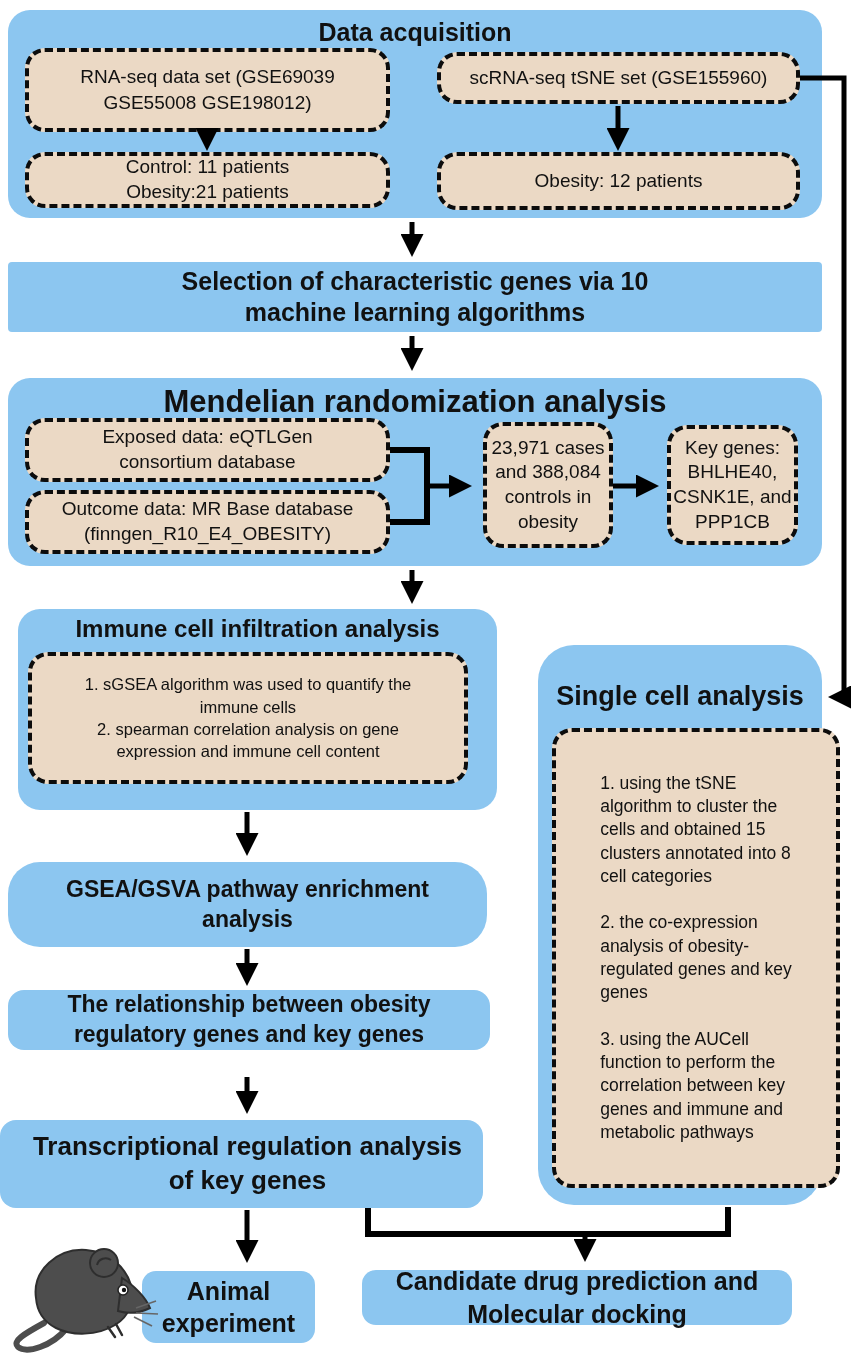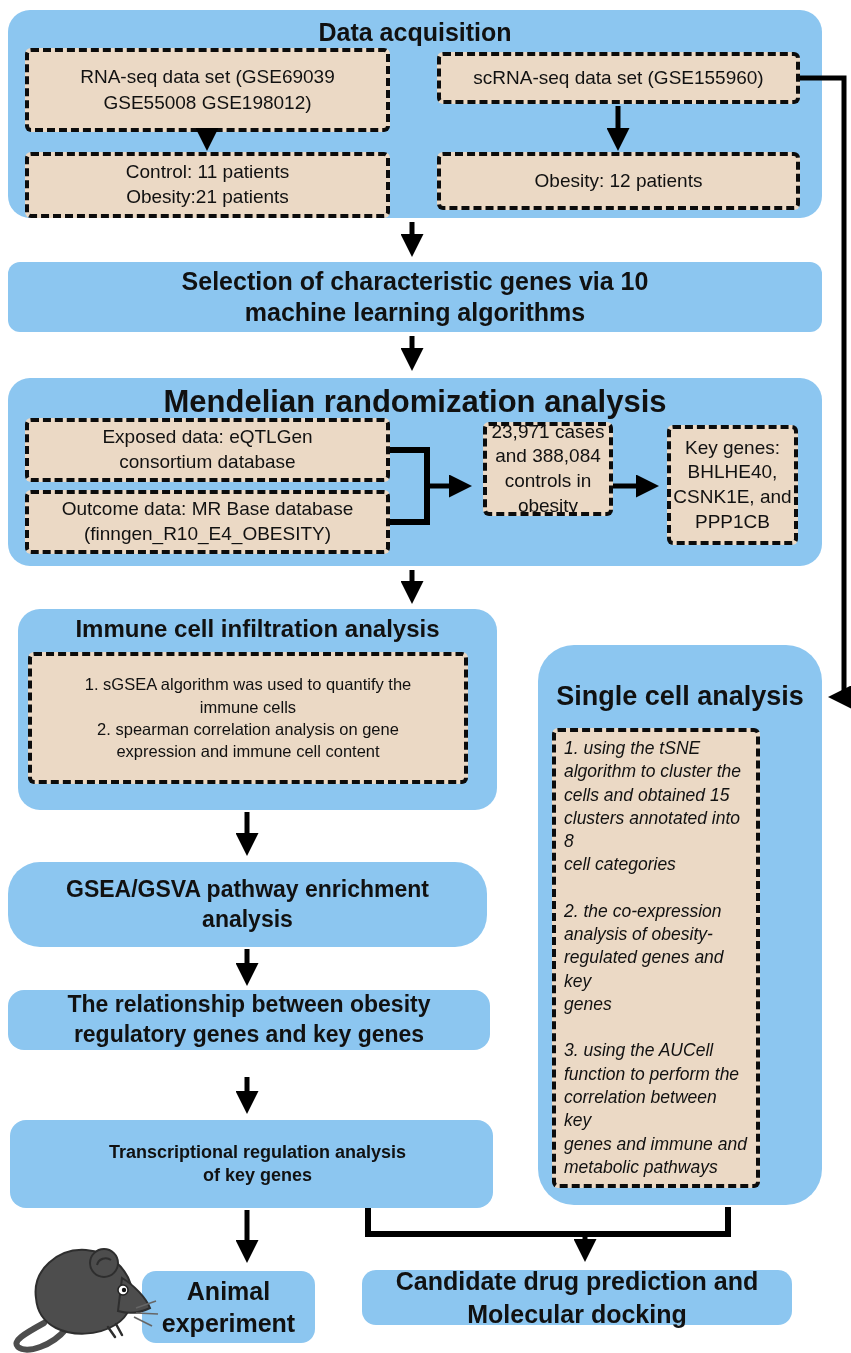--- a/index.html
+++ b/index.html
@@ -14,50 +14,50 @@
     font-family:"Liberation Sans",sans-serif;color:#111;
     overflow:hidden;
   }
   .abs{position:absolute;box-sizing:border-box;}
   .blue{background:var(--blue);}
   .flex{display:flex;align-items:center;justify-content:center;text-align:center;}
   .bold{font-weight:700;}
   .dashed{
     background:var(--tan);
     border:4px dashed #0c0c0c;
-    border-radius:6px;
+    border-radius:20px;
   }
   .pre{white-space:pre-line;}
   .title{position:absolute;left:0;width:100%;text-align:center;font-weight:700;}
   svg.overlay{position:absolute;left:0;top:0;pointer-events:none;}
 </style>
 </head>
 <body>
 
 <div class="abs blue" style="left:8px;top:10px;width:814px;height:208px;border-radius:22px;">
   <div class="title" style="top:8px;font-size:25px;">Data acquisition</div>
 </div>
 <div class="abs dashed flex pre" style="left:25px;top:48px;width:365px;height:84px;font-size:19px;line-height:1.35;">RNA-seq data set (GSE69039
 GSE55008 GSE198012)</div>
-<div class="abs dashed flex pre" style="left:437px;top:52px;width:363px;height:52px;font-size:19px;">scRNA-seq data set (GSE155960)</div>
-<div class="abs dashed flex pre" style="left:25px;top:152px;width:365px;height:66px;font-size:19px;line-height:1.3;">Control: 11 patients
+<div class="abs dashed flex pre" style="left:437px;top:52px;width:363px;height:52px;font-size:19px;">scRNA-seq tSNE set (GSE155960)</div>
+<div class="abs dashed flex pre" style="left:25px;top:152px;width:365px;height:56px;font-size:19px;line-height:1.3;">Control: 11 patients
 Obesity:21 patients</div>
 <div class="abs dashed flex pre" style="left:437px;top:152px;width:363px;height:58px;font-size:19px;">Obesity: 12 patients</div>
 
-<div class="abs blue flex bold pre" style="left:8px;top:262px;width:814px;height:70px;border-radius:12px;font-size:25px;line-height:1.25;">Selection of characteristic genes via 10
+<div class="abs blue flex bold pre" style="left:8px;top:262px;width:814px;height:70px;border-radius:4px;font-size:25px;line-height:1.25;">Selection of characteristic genes via 10
 machine learning algorithms</div>
 
 <div class="abs blue" style="left:8px;top:378px;width:814px;height:188px;border-radius:22px;">
   <div class="title" style="top:6px;font-size:31px;">Mendelian randomization analysis</div>
 </div>
 <div class="abs dashed flex pre" style="left:25px;top:418px;width:365px;height:64px;font-size:19px;line-height:1.3;">Exposed data: eQTLGen
 consortium database</div>
 <div class="abs dashed flex pre" style="left:25px;top:490px;width:365px;height:64px;font-size:19px;line-height:1.3;">Outcome data: MR Base database
 (finngen_R10_E4_OBESITY)</div>
-<div class="abs dashed flex pre" style="left:483px;top:422px;width:130px;height:94px;font-size:19px;line-height:1.3;">23,971 cases
+<div class="abs dashed flex pre" style="left:483px;top:422px;width:130px;height:126px;font-size:19px;line-height:1.3;">23,971 cases
 and 388,084
 controls in
 obesity</div>
 <div class="abs dashed flex pre" style="left:667px;top:425px;width:131px;height:120px;font-size:19px;line-height:1.3;">Key genes:
 BHLHE40,
 CSNK1E, and
 PPP1CB</div>
 
 <div class="abs blue" style="left:18px;top:609px;width:479px;height:201px;border-radius:22px;">
   <div class="title" style="top:6px;font-size:24px;">Immune cell infiltration analysis</div>
@@ -66,27 +66,27 @@
 immune cells
 2. spearman correlation analysis on gene
 expression and immune cell content</div>
 
 <div class="abs blue flex bold pre" style="left:8px;top:862px;width:479px;height:85px;border-radius:32px;font-size:23px;line-height:1.3;">GSEA/GSVA pathway enrichment
 analysis</div>
 
 <div class="abs blue flex bold pre" style="left:8px;top:990px;width:482px;height:60px;border-radius:16px;font-size:23px;line-height:1.3;">The relationship between obesity
 regulatory genes and key genes</div>
 
-<div class="abs blue flex bold pre" style="left:10px;top:1120px;width:483px;height:88px;border-radius:16px;font-size:18px;line-height:1.3;padding-left:12px;">Transcriptional regulation analysis
+<div class="abs blue flex bold pre" style="left:0;top:1120px;width:483px;height:88px;border-radius:16px;font-size:26px;line-height:1.3;padding-left:12px;">Transcriptional regulation analysis
 of key genes</div>
 
 <div class="abs blue" style="left:538px;top:645px;width:284px;height:560px;border-radius:36px;">
   <div class="title" style="top:36px;font-size:27px;">Single cell analysis</div>
 </div>
-<div class="abs dashed flex pre" style="left:552px;top:728px;width:208px;height:460px;font-size:17.5px;line-height:1.33;text-align:left;padding:6px 8px;font-style:italic;">1. using the tSNE
+<div class="abs dashed flex pre" style="left:552px;top:728px;width:288px;height:460px;font-size:17.5px;line-height:1.33;text-align:left;padding:6px 8px;">1. using the tSNE
 algorithm to cluster the
 cells and obtained 15
 clusters annotated into 8
 cell categories
 
 2. the co-expression
 analysis of obesity-
 regulated genes and key
 genes
 

